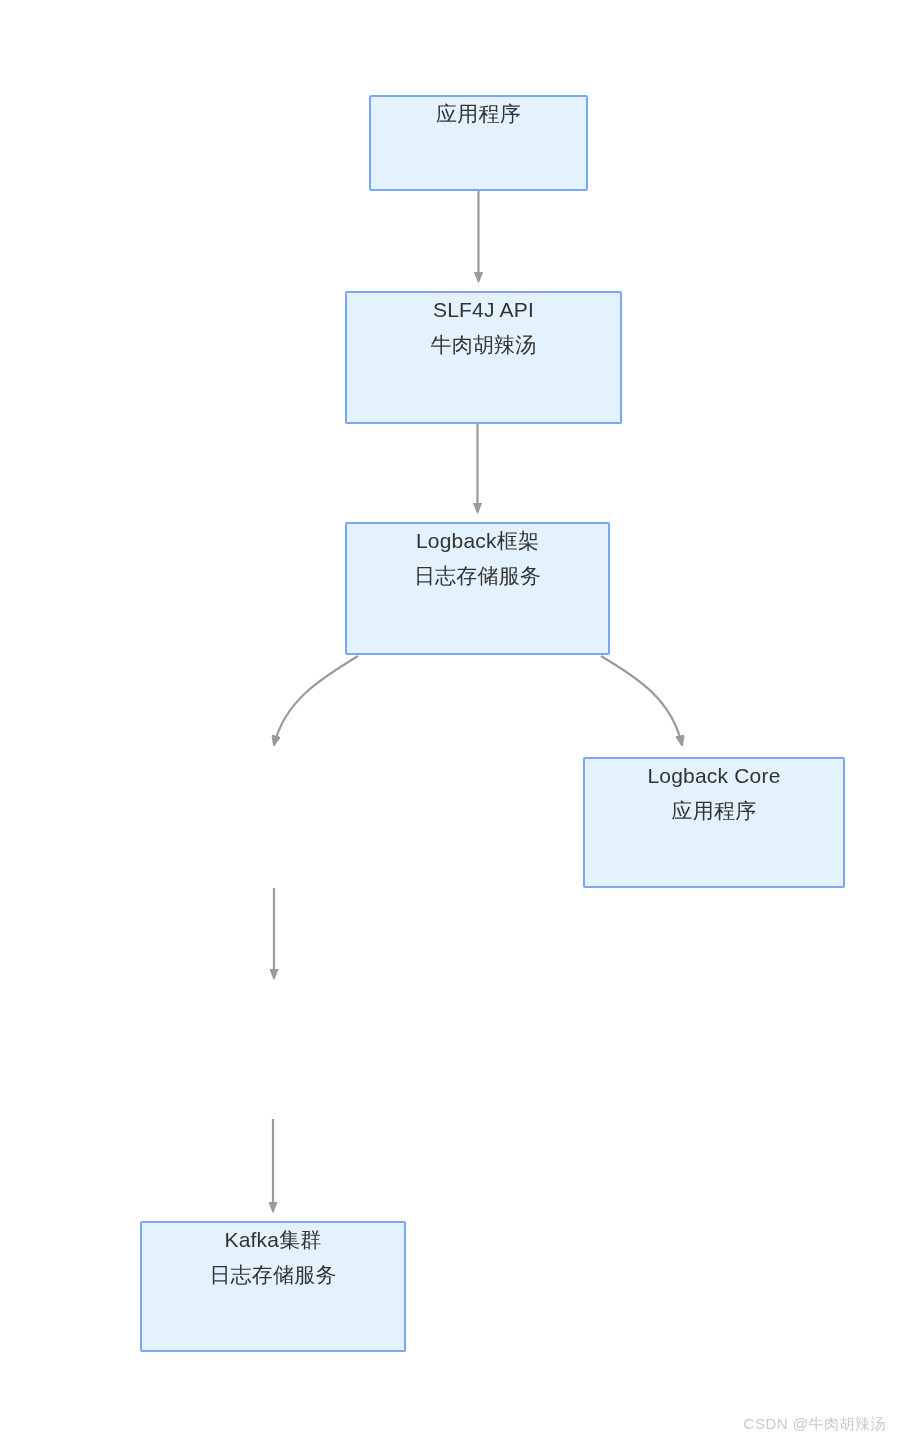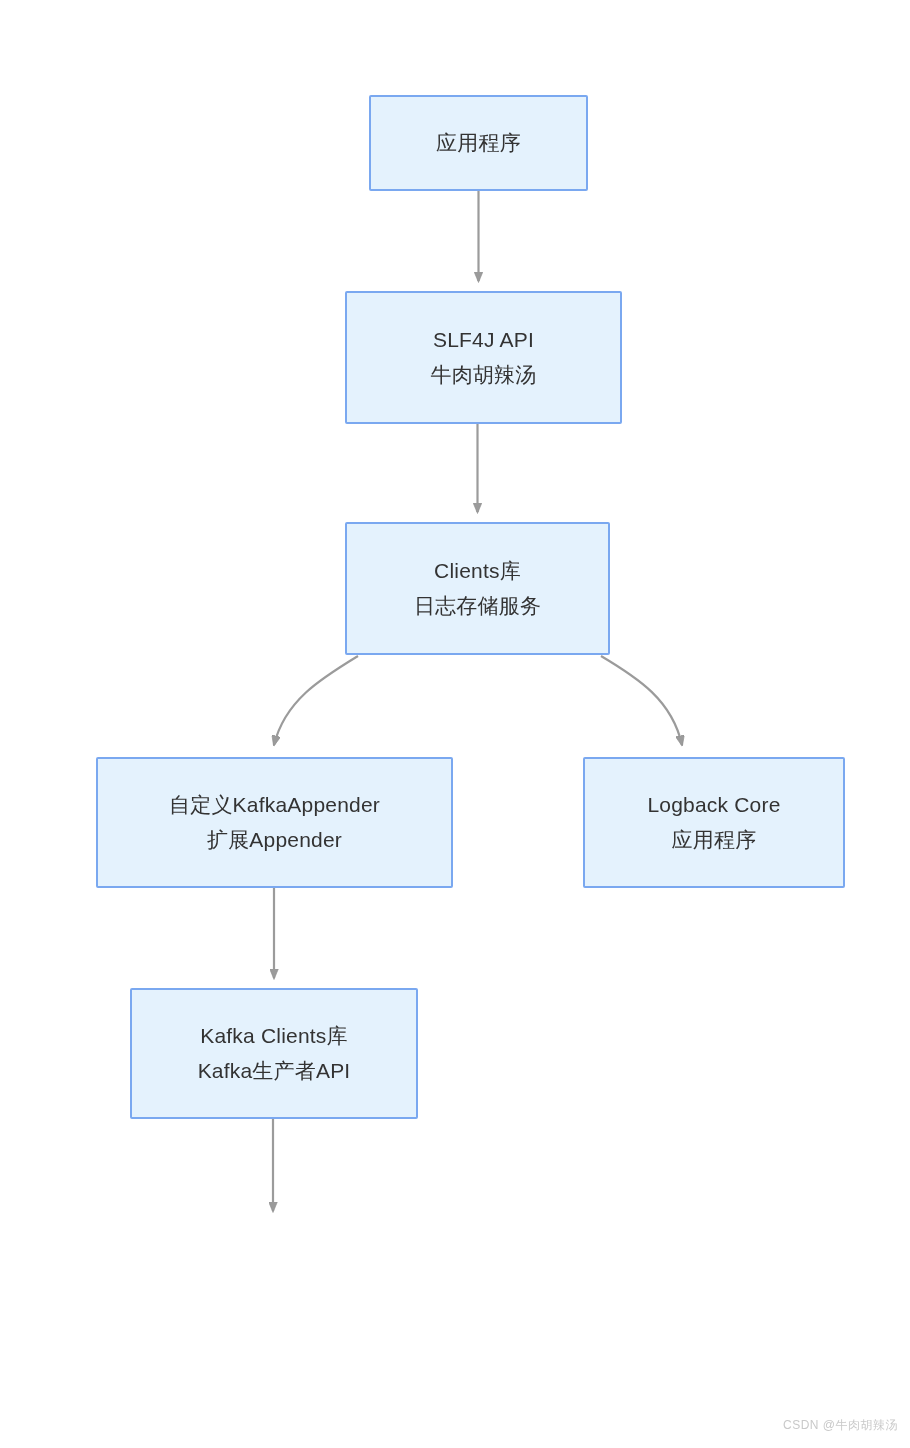--- a/index.html
+++ b/index.html
@@ -31,36 +31,35 @@
   }
   .node {
     position: absolute;
     box-sizing: border-box;
     background: #e4f2fd;
     border: 2px solid #7aa8f0;
     border-radius: 2px;
     display: flex;
     flex-direction: column;
     align-items: center;
-    justify-content: center;
     color: #333333;
     font-size: 21px;
     line-height: 1.65;
     text-align: center;
     letter-spacing: 0.2px;
   }
   .node-line {
     display: block;
     white-space: nowrap;
   }
   .watermark {
     position: absolute;
-    right: 12px;
+    right: 24px;
     bottom: 14px;
-    font-size: 12px;
+    font-size: 15px;
     color: #c9c9c9;
     letter-spacing: 0.5px;
     user-select: none;
   }
 </style>
 </head>
 <body>
 
 <div id="diagram-canvas">
 
@@ -87,35 +86,31 @@
   <div class="node" style="left: 369px; top: 95px; width: 219px; height: 96px; background: rgb(228, 242, 253); border-color: rgb(122, 168, 240); color: rgb(51, 51, 51);">
     <span class="node-line">应用程序</span>
   </div>
 
   <div class="node" style="left: 345px; top: 291px; width: 277px; height: 133px; background: rgb(228, 242, 253); border-color: rgb(122, 168, 240); color: rgb(51, 51, 51);">
     <span class="node-line">SLF4J API</span>
     <span class="node-line">牛肉胡辣汤</span>
   </div>
 
   <div class="node" style="left: 345px; top: 522px; width: 265px; height: 133px; background: rgb(228, 242, 253); border-color: rgb(122, 168, 240); color: rgb(51, 51, 51);">
-    <span class="node-line">Clients库</span>
+    <span class="node-line">Logback框架</span>
     <span class="node-line">日志存储服务</span>
   </div>
 
-  <div class="node" style="left: 96px; top: 757px; width: 357px; height: 131px; background: rgb(228, 242, 253); border-color: rgb(122, 168, 240); color: rgb(51, 51, 51);">
-    <span class="node-line">自定义KafkaAppender</span>
-    <span class="node-line">扩展Appender</span>
-  </div>
 
   <div class="node" style="left: 551px; top: 757px; width: 262px; height: 131px; background: rgb(228, 242, 253); border-color: rgb(122, 168, 240); color: rgb(51, 51, 51); margin-left: 32px;">
     <span class="node-line">Logback Core</span>
     <span class="node-line">应用程序</span>
   </div>
 
-  <div class="node" style="left: 130px; top: 988px; width: 288px; height: 131px; background: rgb(228, 242, 253); border-color: rgb(122, 168, 240); color: rgb(51, 51, 51);">
-    <span class="node-line">Kafka Clients库</span>
-    <span class="node-line">Kafka生产者API</span>
+
+  <div class="node" style="left: 140px; top: 1221px; width: 266px; height: 131px; background: rgb(228, 242, 253); border-color: rgb(122, 168, 240); color: rgb(51, 51, 51);">
+    <span class="node-line">Kafka集群</span>
+    <span class="node-line">日志存储服务</span>
   </div>
-
 
   <div class="watermark">CSDN @牛肉胡辣汤</div>
 
 </div>
 
 </body></html>

